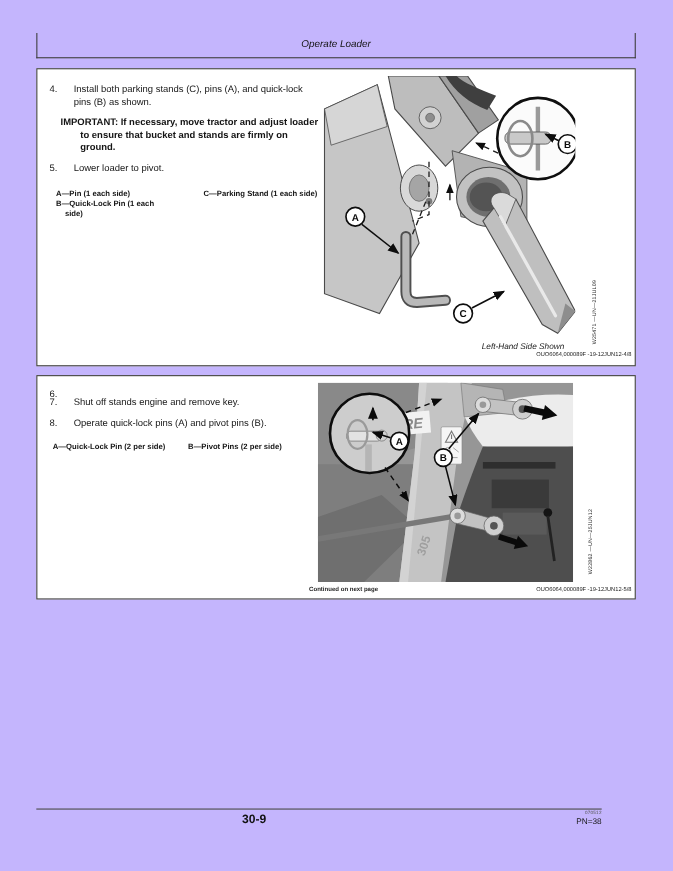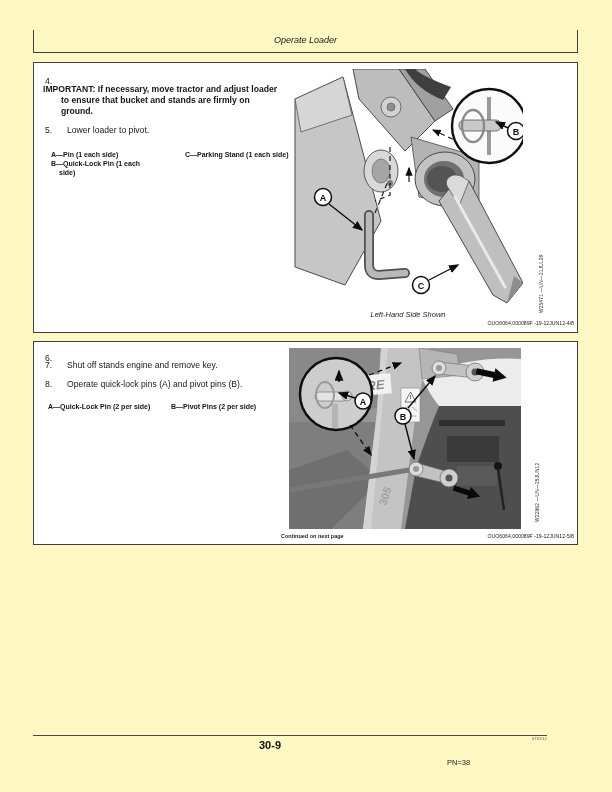--- a/index.html
+++ b/index.html
@@ -1,85 +1,86 @@
 <!DOCTYPE html>
 <html><head>
 <meta charset="utf-8">
 <style>
   * { margin:0; padding:0; box-sizing:border-box; }
   html,body { background:#ffffff; }
   body { width:612px; height:792px; position:relative; font-family:"Liberation Sans", sans-serif; color:#111; }
-  .page { position:absolute; inset:0; background:#fef9c3; }
+  .page { position:absolute; inset:0; background:#c4b5fd; }
 
   
   .hdr { position:absolute; left:33px; top:30px; width:545px; height:23px;
          border-left:1px solid #3f3f3f; border-right:1px solid #3f3f3f; border-bottom:1px solid #3f3f3f;
          text-align:center; font-style:italic; font-size:9px; padding-top:5px; color:#161616; }
 
   
   .box { position:absolute; left:33px; width:545px; border:1px solid #3f3f3f; background:#fff; }
   .box1 { top:62px; height:271px; }
   .box2 { top:341px; height:204px; }
 
   .leftcol { position:absolute; left:9px; width:248px; }
   .lc1 { top:13px; } .lc2 { top:11px; }
 
   .step { position:relative; padding-left:24px; font-size:8.6px; line-height:11px; width:248px; color:#161616; }
   .stepnum { position:absolute; left:0; top:0; width:20px; text-align:left; padding-left:2px; }
   .mb8{margin-bottom:8px;} .mb7{margin-bottom:7px;} .mb12{margin-bottom:12px;} .mb14{margin-bottom:14px;}
 
   .important { font-weight:bold; font-size:8.6px; line-height:11px; width:240px;
-               padding-left:18px; text-indent:-18px; color:#141414; }
+               padding-left:18px; text-indent:-18px; color:#141414;margin-left:12px; }
 
   .legend { position:relative; font-size:7px; font-weight:bold; line-height:9px; color:#141414; }
   .leg-item { padding-left:8px; text-indent:-8px; }
   .leg1-c1 { position:absolute; left:8px; top:0; width:102px; }
   .leg1-c2 { position:absolute; left:142px; top:0; width:110px; }
   .leg2-c1 { position:absolute; left:5px; top:0; width:118px; }
   .leg2-c2 { position:absolute; left:128px; top:0; width:110px; }
 
   .figwrap1 { position:absolute; left:259px; top:6px; width:230px; height:240px; }
   .figwrap2 { position:absolute; left:255px; top:6px; width:232px; height:181px; }
-  .caption { position:absolute; left:259px; top:247px; width:230px; text-align:center;
+  .caption { position:absolute; left:249px; top:247px; width:230px; text-align:right;
              font-style:italic; font-size:7.5px; color:#1a1a1a; }
 
   .rotid { position:absolute; font-size:4.8px; color:#2a2a2a; letter-spacing:0.2px;
            writing-mode:vertical-rl; transform:rotate(180deg); white-space:nowrap; }
   .rotid1 { left:505px; top:158px; height:92px; }
   .rotid2 { left:501px; top:86px; height:94px; }
 
   .docref { position:absolute; right:3px; font-size:5.2px; color:#222; }
   .docref1 { top:257px; }
   .docref2 { top:191px; }
   .continued { position:absolute; left:247px; top:191px; font-size:5.5px; font-weight:bold; color:#1c1c1c; }
 
   
   .footline { position:absolute; left:33px; top:735px; width:514px; height:1px; background:#4a4a4a; }
-  .pageno { position:absolute; left:220px; top:739px; width:100px; text-align:center;
+  .pageno { position:absolute; left:220px; top:739px; width:100px; 
             font-size:11px; font-weight:bold; color:#111; }
   .printcode { position:absolute; left:447px; top:736px; width:100px; text-align:right;
                font-size:4.2px; color:#555; letter-spacing:0.2px; }
-  .pn { position:absolute; left:447px; top:742px; width:100px; font-size:7.5px; color:#1a1a1a;margin-top:16px; }
+  .pn { position:absolute; left:447px; top:742px; width:100px; text-align:right; font-size:7.5px; color:#1a1a1a; }
 
   svg text.co { font-family:"Liberation Sans",sans-serif; font-size:9px; font-weight:bold; fill:#0d0d0d; }
 </style>
 </head>
 <body>
 
 <div class="page">
 
   <div class="hdr">
     <span>Operate Loader</span>
   </div>
 
   <div class="box box1">
 
     <div class="leftcol lc1">
       <div class="step mb8">
         <span class="stepnum">4.</span>
+        <span>Install both parking stands (C), pins (A), and quick-lock pins (B) as shown.</span>
       </div>
       <div class="important mb8">IMPORTANT: If necessary, move tractor and adjust loader to ensure that bucket and stands are firmly on ground.</div>
       <div class="step mb14">
         <span class="stepnum">5.</span>
         <span>Lower loader to pivot.</span>
       </div>
       <div class="legend">
         <div class="leg1-c1">
           <div class="leg-item">A—Pin (1 each side)</div>
           <div class="leg-item">B—Quick-Lock Pin (1 each side)</div>

